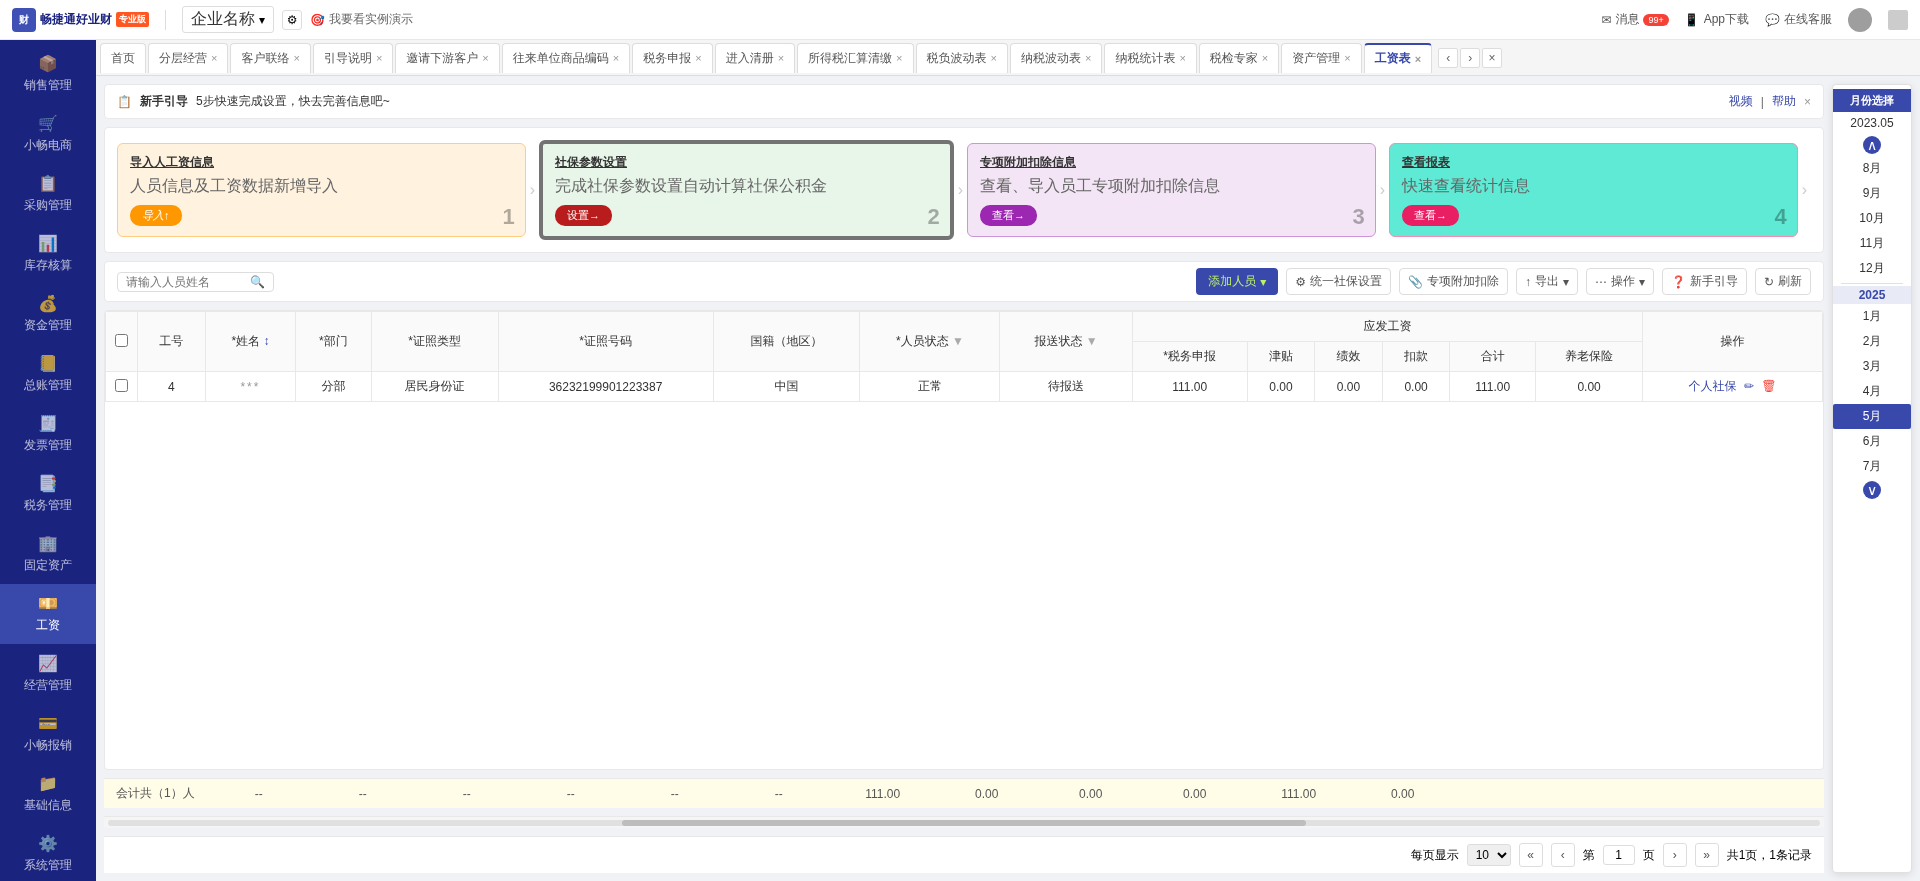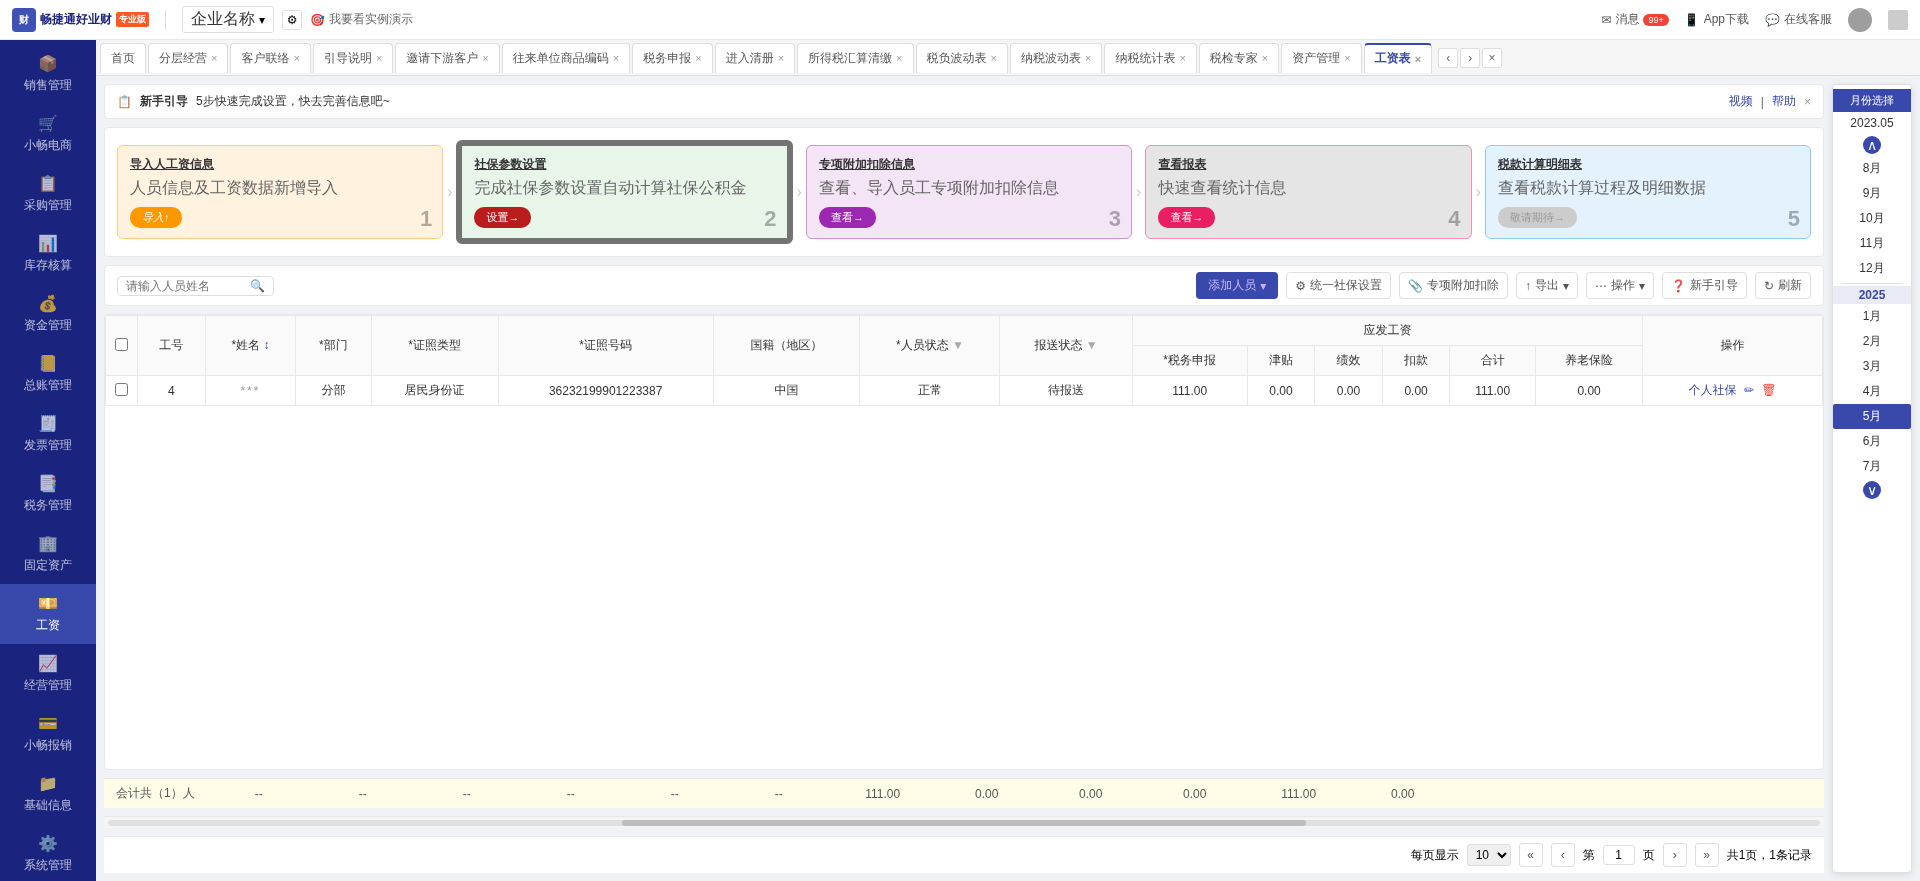--- a/index.html
+++ b/index.html
@@ -46,42 +46,42 @@
 
     .guide-bar { background: #fff; border: 1px solid #e8e8e8; border-radius: 4px; padding: 8px 12px; display: flex; align-items: center; justify-content: space-between; flex-shrink: 0; }
     .guide-bar-left { display: flex; align-items: center; gap: 8px; color: #333; }
     .guide-icon { color: #ff9800; }
     .guide-bar-right { display: flex; align-items: center; gap: 8px; color: #666; font-size: 12px; }
 
     
     .steps-row { display: flex; gap: 0; background: #fff; border: 1px solid #e8e8e8; border-radius: 4px; padding: 12px; flex-shrink: 0; align-items: center; }
     .step-card { flex: 1; border-radius: 6px; padding: 10px 12px; position: relative; min-height: 80px; }
     .step-card.step1 { background: #fff3e0; border: 1px solid #ffcc80; }
-    .step-card.step2 { background: #e8f5e9; border: 6px solid #737373; }
+    .step-card.step2 { background: #e8f5e9; border: 4px solid #737373; }
     .step-card.step3 { background: #f3e5f5; border: 1px solid #ce93d8; }
-    .step-card.step4 { background: #e5e5e5; border: 1px solid #f48fb1; }
+    .step-card.step4 { background: #5eead4; border: 1px solid #f48fb1; }
     .step-card.step5 { background: #e3f2fd; border: 1px solid #90caf9; }
     .step-num { font-size: 22px; font-weight: bold; opacity: 0.3; position: absolute; bottom: 6px; right: 10px; }
     .step-title { font-size: 12px; font-weight: bold; color: #333; margin-bottom: 4px; text-decoration: underline; }
     .step-desc { font-size: 16px; color: #666; line-height: 1.4; }
     .step-btn { margin-top: 8px; }
     .step-btn button { border: none; border-radius: 10px; padding: 3px 12px; font-size: 11px; cursor: pointer; }
     .step1 .step-btn button { background: #ff9800; color: #fff; font-style: italic; }
     .step2 .step-btn button { background: #b91c1c; color: #fff; }
     .step3 .step-btn button { background: #9c27b0; color: #fff; }
     .step4 .step-btn button { background: #e91e63; color: #fff; }
     .step5 .step-btn button { background: #ccc; color: #999; }
     .step-arrow { color: #ccc; font-size: 16px; padding: 0 4px; flex-shrink: 0; }
 
     
     .toolbar { background: #fff; border: 1px solid #e8e8e8; border-radius: 4px; padding: 6px 12px; display: flex; align-items: center; gap: 8px; flex-shrink: 0; }
     .search-input-wrap { display: flex; align-items: center; border: 1px solid #ddd; border-radius: 4px; padding: 2px 8px; gap: 4px; background: #fff; }
     .search-input { border: none; outline: none; font-size: 12px; color: #333; width: 120px; background: transparent; }
     .toolbar-spacer { flex: 1; }
-    .add-btn { background: #3949ab; color: #c4b5fd; border: none; border-radius: 4px; padding: 5px 12px; cursor: pointer; font-size: 12px; display: flex; align-items: center; gap: 4px; }
+    .add-btn { background: #3949ab; color: #bef264; border: none; border-radius: 4px; padding: 5px 12px; cursor: pointer; font-size: 12px; display: flex; align-items: center; gap: 4px; }
     .toolbar-action { display: flex; align-items: center; gap: 4px; color: #555; cursor: pointer; padding: 4px 8px; border: 1px solid #ddd; border-radius: 4px; background: #fff; font-size: 12px; white-space: nowrap; }
 
     
     .table-wrap { background: #fff; border: 1px solid #e8e8e8; border-radius: 4px; flex: 1; overflow: auto; }
     .wage-table { width: 100%; border-collapse: collapse; font-size: 12px; }
     .wage-table th { background: #fafafa; border: 1px solid #e8e8e8; padding: 6px 8px; text-align: center; color: #333; font-weight: normal; white-space: nowrap; }
     .wage-table td { border: 1px solid #e8e8e8; padding: 6px 8px; text-align: center; color: #333; white-space: nowrap; }
     .th-group { background: #f0f4ff; font-weight: bold; }
     .checkbox-cell { width: 32px; }
     input[type="checkbox"] { cursor: pointer; }
@@ -94,21 +94,21 @@
     .pagination-bar { background: #fff; border-top: 1px solid #e8e8e8; padding: 6px 12px; display: flex; align-items: center; justify-content: flex-end; gap: 8px; flex-shrink: 0; }
     .page-size-select { border: 1px solid #ddd; border-radius: 3px; padding: 2px 4px; font-size: 12px; }
     .page-btn { width: 24px; height: 24px; border: 1px solid #ddd; background: #fff; border-radius: 3px; cursor: pointer; display: flex; align-items: center; justify-content: center; color: #555; }
     .page-input { width: 32px; border: 1px solid #ddd; border-radius: 3px; text-align: center; font-size: 12px; padding: 2px; }
     .scrollbar-row { height: 12px; background: #f5f5f5; border-top: 1px solid #e8e8e8; display: flex; align-items: center; padding: 0 4px; flex-shrink: 0; }
     .scrollbar-track { flex: 1; height: 6px; background: #e0e0e0; border-radius: 3px; position: relative; }
     .scrollbar-thumb { position: absolute; left: 30%; width: 40%; height: 100%; background: #bdbdbd; border-radius: 3px; }
 
     
     .month-picker { width: 80px; background: #fff; border: 1px solid #e0e0e0; border-radius: 4px; flex-shrink: 0; display: flex; flex-direction: column; align-items: center; padding: 4px 0; box-shadow: 0 2px 8px rgba(0,0,0,0.1); max-height: 100%; overflow-y: auto; }
-    .month-picker-title { font-size: 11px; color: #fff; background: #3949ab; width: 100%; text-align: center; padding: 4px 0; font-weight: normal; }
+    .month-picker-title { font-size: 11px; color: #fff; background: #3949ab; width: 100%; text-align: center; padding: 4px 0; font-weight: bold; }
     .month-picker-year { font-size: 12px; color: #333; padding: 4px 0; text-align: center; width: 100%; }
     .month-picker-nav-btn { background: #3949ab; color: #fff; border: none; border-radius: 50%; width: 18px; height: 18px; cursor: pointer; font-size: 14px; display: flex; align-items: center; justify-content: center; line-height: 1; }
     .month-item { width: 100%; text-align: center; padding: 4px 0; cursor: pointer; font-size: 12px; color: #333; }
     .month-item.active { background: #3949ab; color: #fff; border-radius: 2px; }
     .month-picker-divider { width: 80%; height: 1px; background: #e0e0e0; margin: 2px auto; }
     .picker-nav-row { display: flex; width: 100%; justify-content: center; gap: 4px; padding: 2px 0; }
 
     .link-text { color: #3949ab; cursor: pointer; }
 
     .op-icon { cursor: pointer; color: #3949ab; margin: 0 2px; }
@@ -327,26 +327,20 @@
             <div class="step-num">3</div>
           </div>
           <div class="step-arrow">›</div>
           <div class="step-card step4">
             <div class="step-title">查看报表</div>
             <div class="step-desc">快速查看统计信息</div>
             <div class="step-btn"><button>查看→</button></div>
             <div class="step-num">4</div>
           </div>
           <div class="step-arrow">›</div>
-          <div class="step-card step5">
-            <div class="step-title">税款计算明细表</div>
-            <div class="step-desc">查看税款计算过程及明细数据</div>
-            <div class="step-btn"><button>敬请期待→</button></div>
-            <div class="step-num">5</div>
-          </div>
         </div>
 
         <div class="toolbar">
           <div class="search-input-wrap">
             <input type="text" class="search-input" placeholder="请输入人员姓名" style="">
             <span style="color:#999;cursor:pointer;">🔍</span>
           </div>
           <div class="toolbar-spacer"></div>
           <button class="add-btn">
             <span>添加人员</span>

